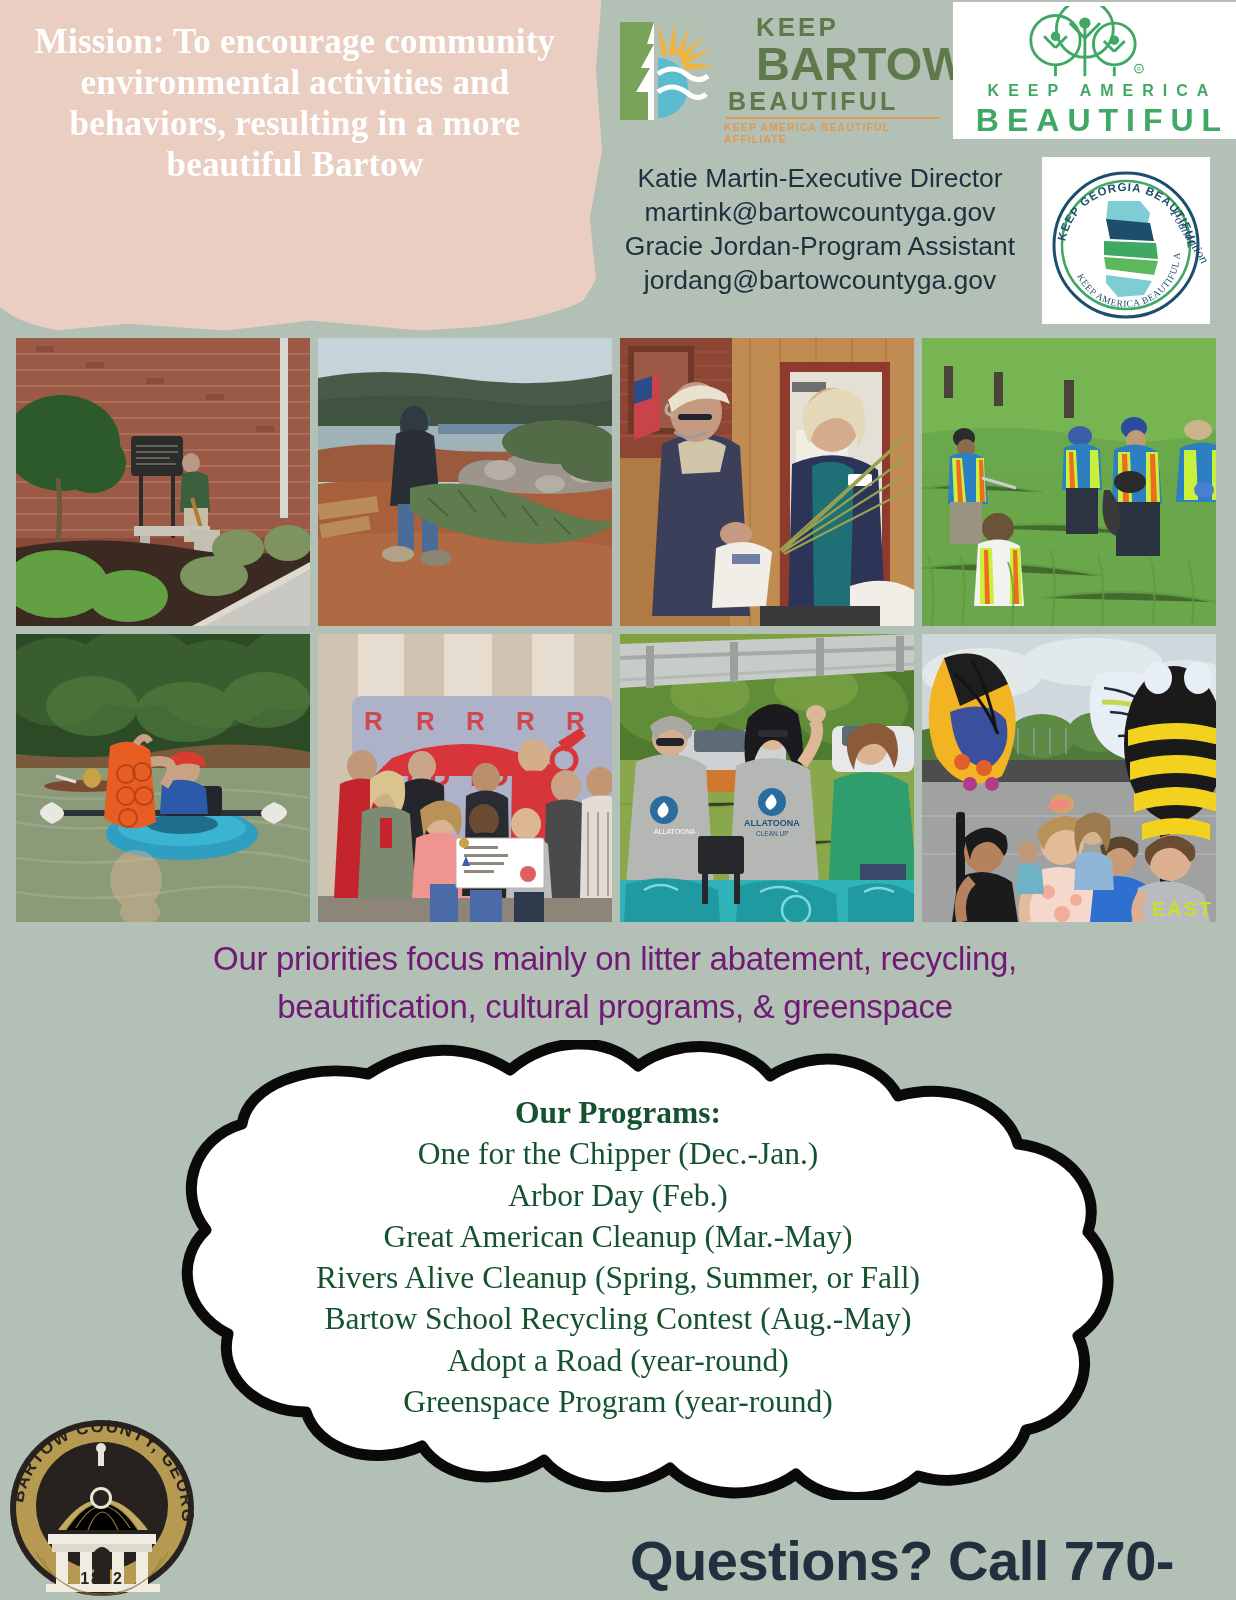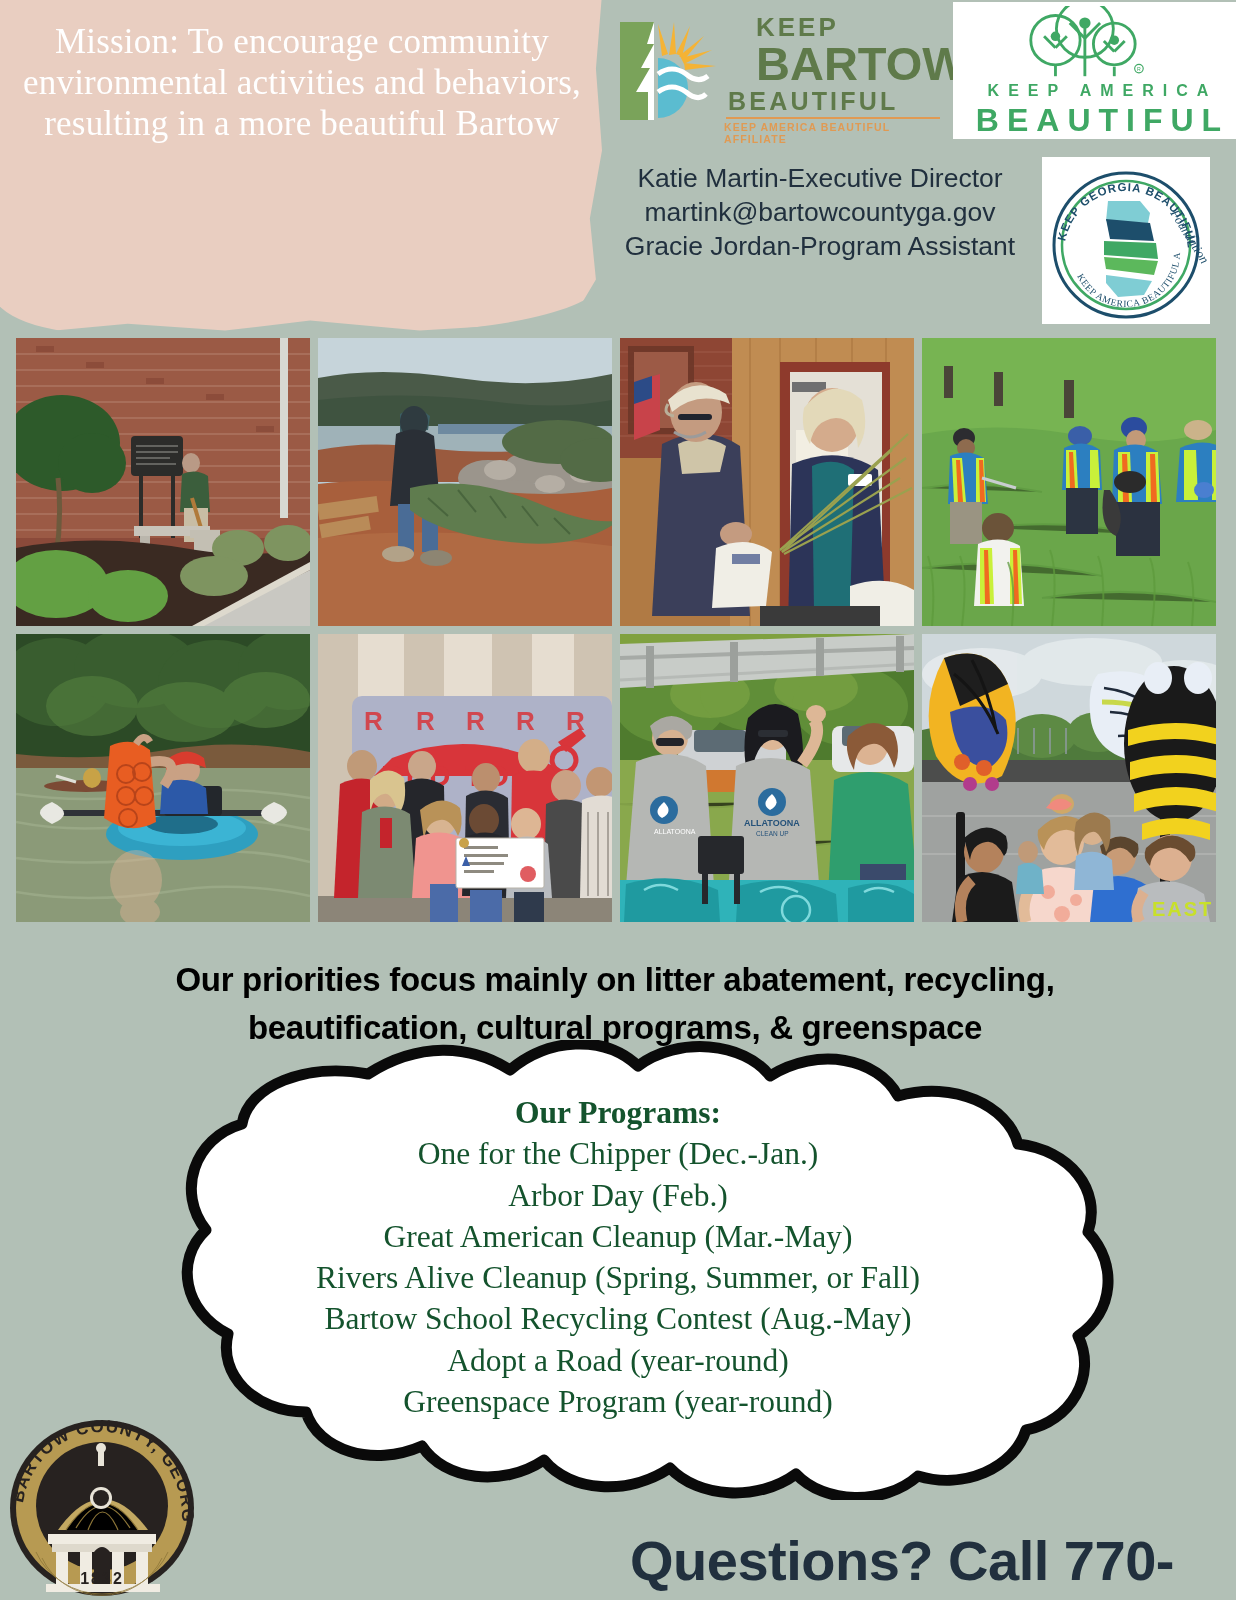--- a/index.html
+++ b/index.html
@@ -13,25 +13,26 @@
 
   
   .mission-blob{
     position:absolute;left:-6px;top:-6px;width:608px;height:340px;
     background:#e9cec1;
     border-radius:0 0 40% 18% / 0 0 16% 12%;
     clip-path:polygon(0% 0%, 100% 0%, 99% 22%, 100% 46%, 98% 66%, 99% 84%,
       96% 93%, 88% 97%, 70% 99%, 52% 96%, 38% 99%, 22% 97%, 10% 99%, 0% 97%);
   }
   .mission-text{
-    position:absolute;left:7px;top:22px;width:590px;
+    position:absolute;left:0;top:22px;width:590px;
     text-align:center;color:#ffffff;
     font-size:35px;line-height:1.17;
     font-family:"Liberation Serif", serif;
     letter-spacing:.2px;
+    font-weight:bold;
   }
 
   
   .kbb-logo{position:absolute;left:612px;top:8px;width:330px;height:130px;}
   .kbb-mark{position:absolute;left:0;top:8px;width:110px;height:110px;}
   .kbb-words{position:absolute;left:112px;top:6px;width:218px;}
   .kbb-keep{font-family:"Liberation Sans",sans-serif;font-weight:bold;font-size:26px;
     color:#5f7a4a;letter-spacing:3px;line-height:1;margin-left:32px;}
   .kbb-bartow{font-family:"Liberation Sans",sans-serif;font-weight:bold;font-size:47px;
     color:#5f7a4a;letter-spacing:0px;line-height:1.02;margin-left:32px;}
@@ -63,22 +64,22 @@
 
   
   .photos{position:absolute;left:16px;top:338px;width:1204px;}
   .prow{display:flex;gap:8px;margin-bottom:8px;}
   .photo{width:294px;height:288px;overflow:hidden;position:relative;background:#7d8c80;}
   .photo svg{display:block;width:100%;height:100%;}
 
   
   .priorities{
     position:absolute;left:60px;top:935px;width:1110px;text-align:center;
-    color:#000000;font-family:"Liberation Sans",sans-serif;font-weight:bold;
-    font-size:33px;line-height:1.45;letter-spacing:-.3px;margin-top:21px;
+    color:#701a75;font-family:"Liberation Sans",sans-serif;font-weight:normal;
+    font-size:33px;line-height:1.45;letter-spacing:-.3px;
   }
 
   
   .cloud-wrap{position:absolute;left:118px;top:1040px;width:1000px;height:460px;}
   .cloud-wrap svg{position:absolute;inset:0;width:100%;height:100%;}
   .programs{
     position:absolute;left:0;top:52px;width:1000px;text-align:center;
     color:#14532d;font-family:"Liberation Serif",serif;font-size:31.5px;line-height:1.31;
   }
   .programs .ptitle{font-weight:bold;}
@@ -152,20 +153,21 @@
       <text x="196" y="69" font-size="5.5" fill="#3fa864" text-anchor="middle" font-family="Liberation Sans, sans-serif">R</text>
     </svg>
     <div class="kab-keepamerica">KEEP AMERICA</div>
     <div class="kab-beautiful">BEAUTIFUL</div>
   </div>
 
   <div class="contact">
     <div>Katie Martin-Executive Director</div>
     <div>martink@bartowcountyga.gov</div>
     <div>Gracie Jordan-Program Assistant</div>
+    <div>jordang@bartowcountyga.gov</div>
   </div>
 
   <div class="kgb-seal">
     <svg viewBox="0 0 168 167" width="168" height="167">
       <defs>
         <path id="kgbTop" d="M22 96 A62 62 0 0 1 146 96"></path>
         <path id="kgbBot" d="M30 96 A54 54 0 0 0 138 96"></path>
       </defs>
       <circle cx="84" cy="88" r="72" fill="#ffffff" stroke="#1d4e6b" stroke-width="3"></circle>
       <circle cx="84" cy="88" r="64" fill="#ffffff" stroke="#3fa864" stroke-width="2.5"></circle>

